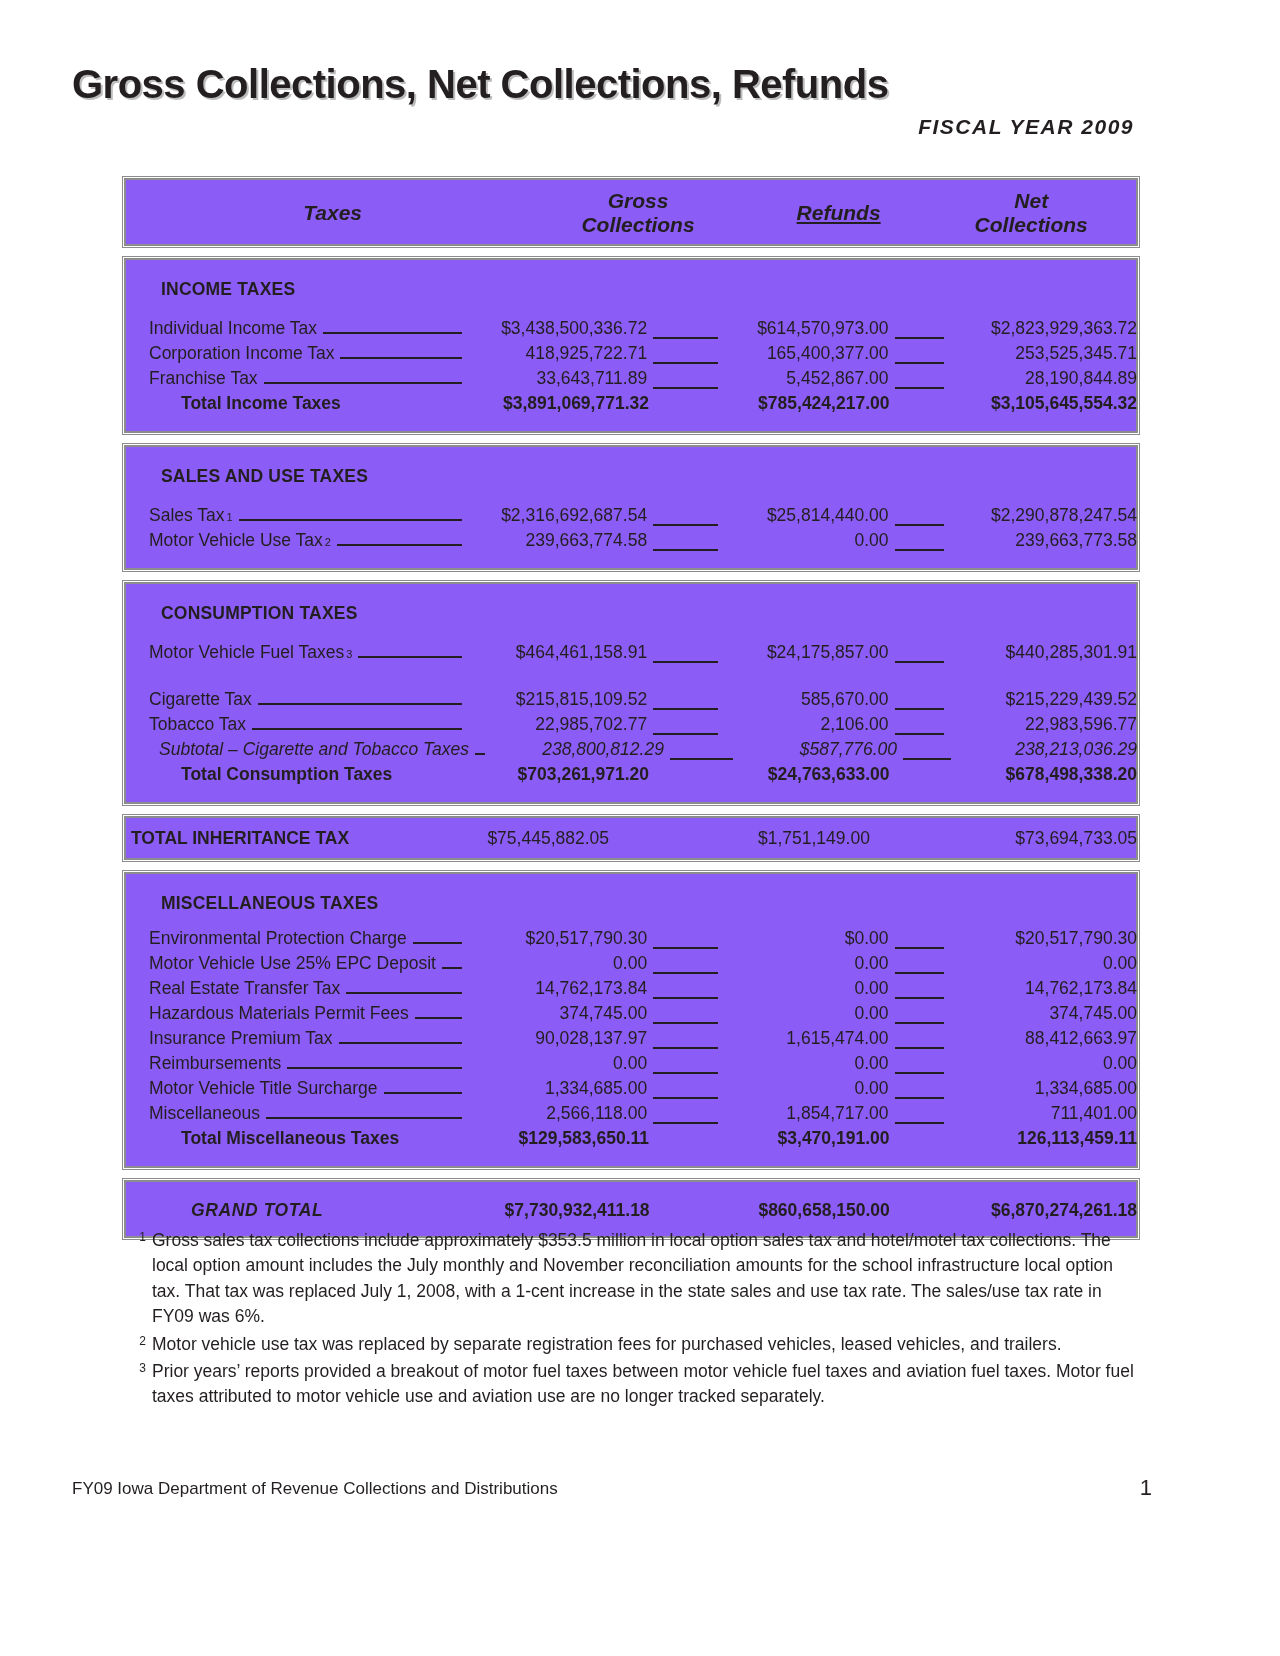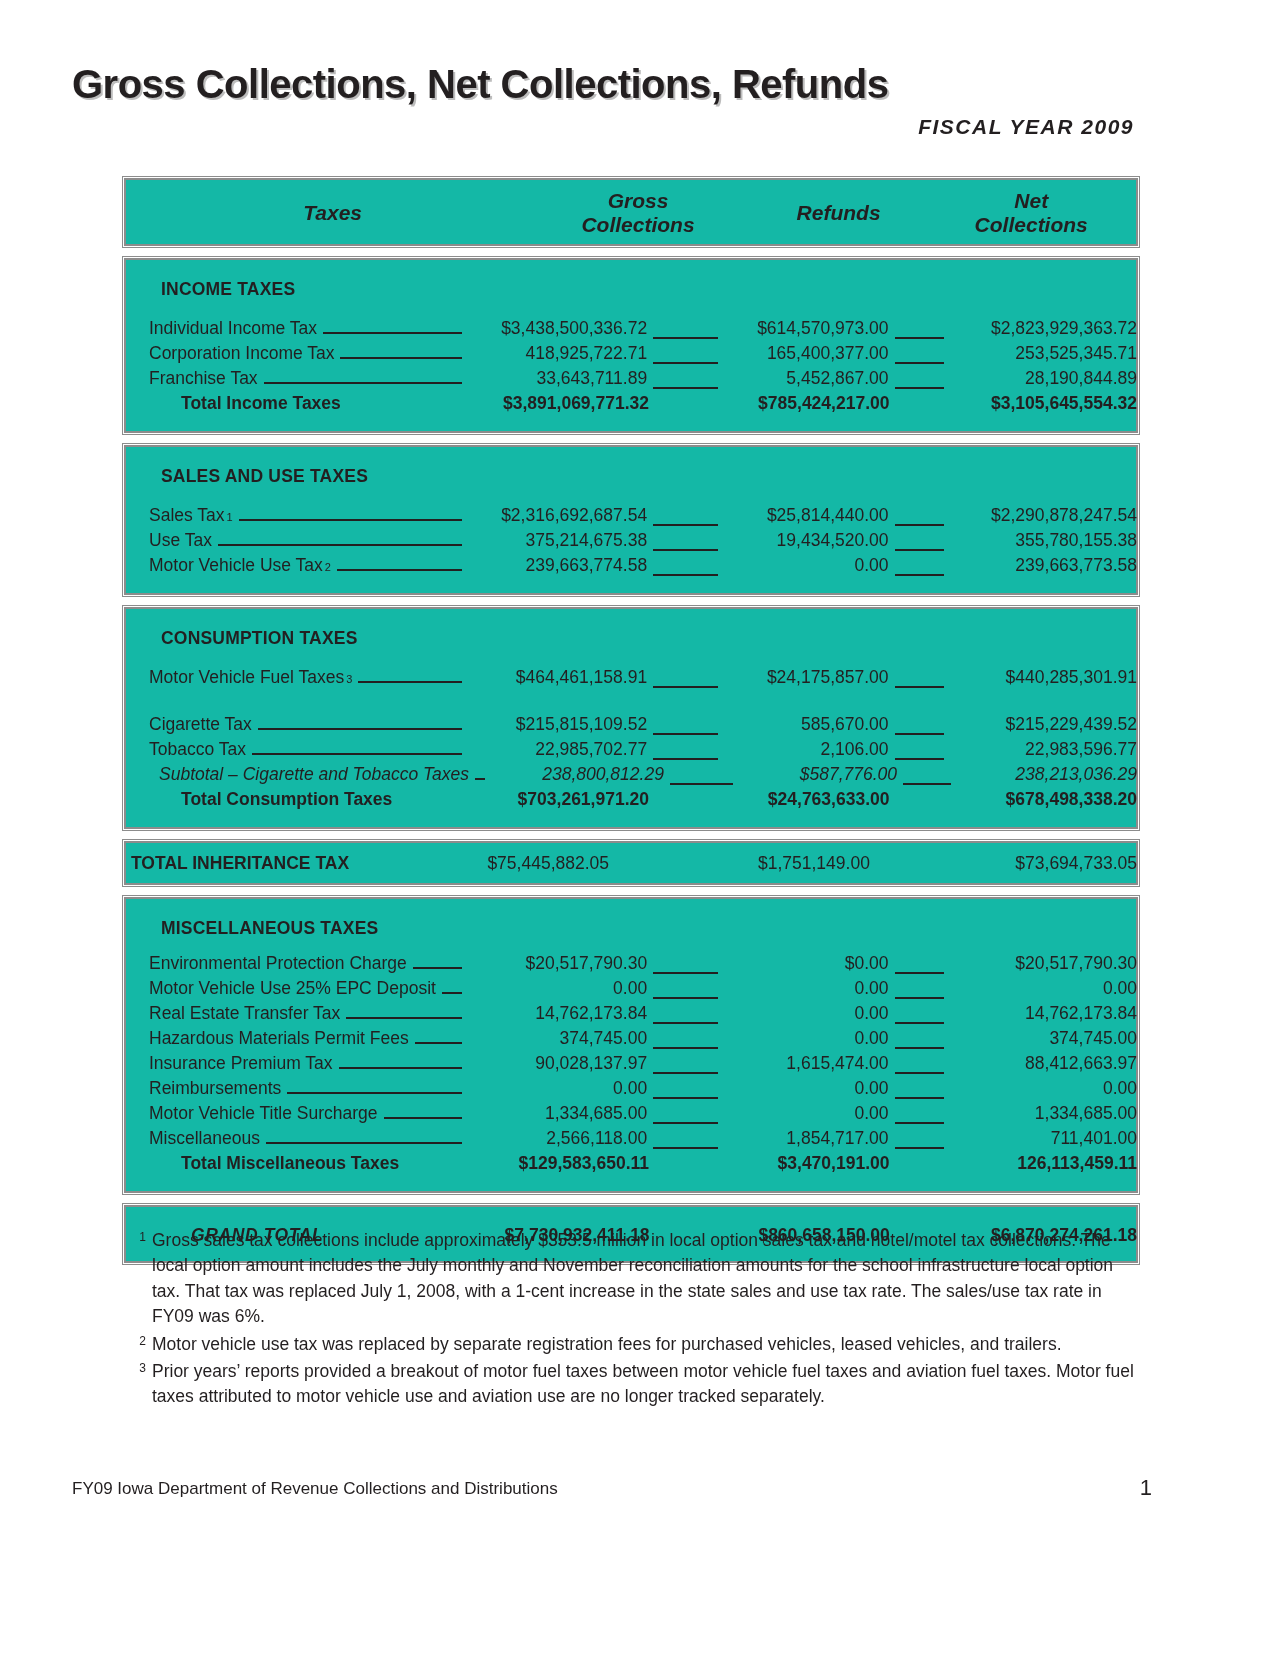--- a/index.html
+++ b/index.html
@@ -48,21 +48,21 @@
 
   
   .table-wrap {
     position: absolute;
     left: 122px;
     top: 176px;
     width: 1018px;
   }
   .band {
     border: 1px solid #8c8c8c;
-    background: #14b8a6;
+    background: #8b5cf6;
     box-shadow: inset 0 0 0 1px #ffffff, inset 0 0 0 3px #8c8c8c;
     margin-bottom: 8px;
     box-sizing: border-box;
     position: relative;
   }
 
   
   .head-band { height: 72px; }
   .head-row {
     display: flex;
@@ -74,21 +74,21 @@
   .head-cell {
     font-style: italic;
     font-weight: bold;
     font-size: 21px;
     line-height: 1.12;
     text-align: center;
     color: #231f20;
   }
   .c-label  { width: 400px; text-align: center; }
   .c-gross  { width: 212px; }
-  .c-refund { width: 190px; }
+  .c-refund { width: 190px; text-decoration: underline; }
   .c-net    { width: 196px; }
 
   
   .section-title {
     font-size: 17.5px;
     font-weight: bold;
     letter-spacing: 0.2px;
     color: #231f20;
     padding: 22px 0 0 38px;
   }
@@ -309,31 +309,20 @@
           <div class="lbl">
               <span class="txt">Sales Tax</span>
               <sup class="fn">1</sup>
               <span class="leader"></span>
             </div>
           <div class="num gross">$2,316,692,687.54</div>
           <div class="conn c1"></div>
           <div class="num refund">$25,814,440.00</div>
           <div class="conn c2"></div>
           <div class="num net">$2,290,878,247.54</div>
-        </div>
-        <div class="row">
-          <div class="lbl">
-              <span class="txt">Use Tax</span>
-              <span class="leader"></span>
-            </div>
-          <div class="num gross">375,214,675.38</div>
-          <div class="conn c1"></div>
-          <div class="num refund">19,434,520.00</div>
-          <div class="conn c2"></div>
-          <div class="num net">355,780,155.38</div>
         </div>
         <div class="row">
           <div class="lbl">
               <span class="txt">Motor Vehicle Use Tax</span>
               <sup class="fn">2</sup>
               <span class="leader"></span>
             </div>
           <div class="num gross">239,663,774.58</div>
           <div class="conn c1"></div>
           <div class="num refund">0.00</div>

